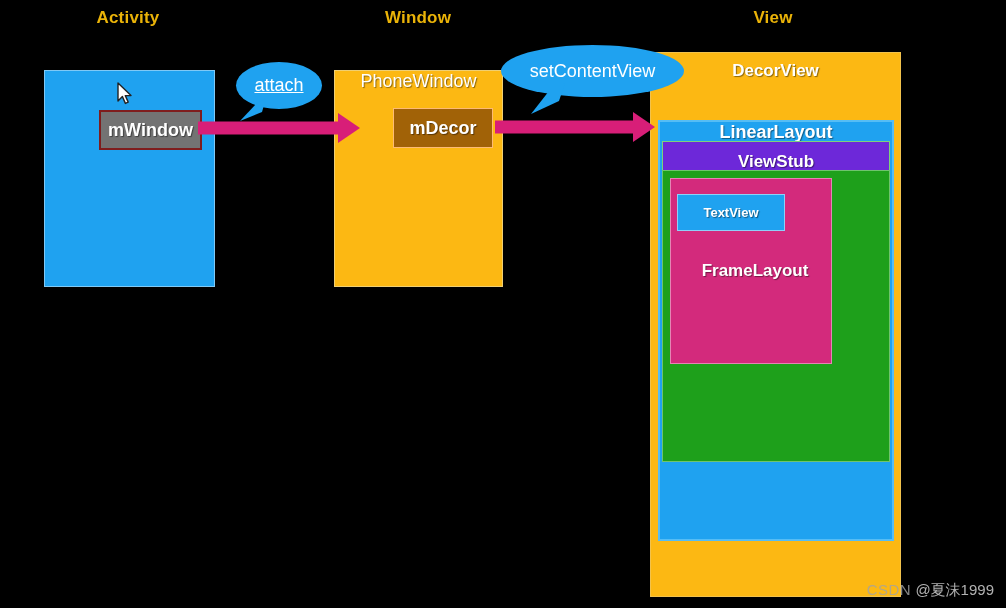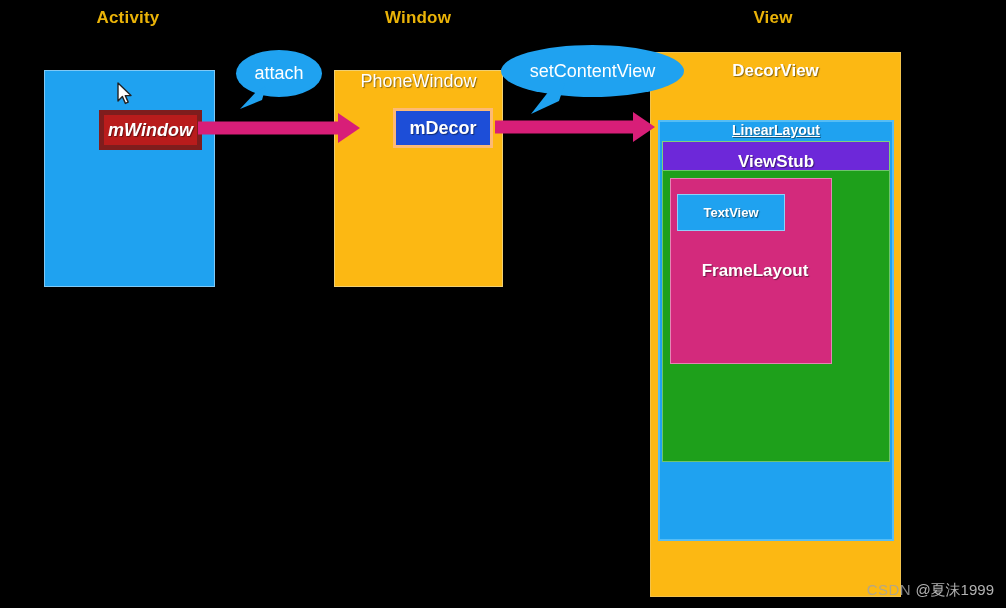--- a/index.html
+++ b/index.html
@@ -55,27 +55,26 @@
   }
   .box-window {
     background: #fcb813;
     border: 1px solid #f0cf72;
   }
   .box-decorview {
     background: #fcb813;
     border: 1px solid #f2c24c;
   }
   .box-mwindow {
-    background: #b91c1c;
-    border: 5px solid #7f1d1d;
-    font-style: italic;
+    background: #737373;
+    border: 2px solid #7f1d1d;
   }
   .box-mdecor {
-    background: #1d4ed8;
-    border: 3px solid #fdba74;
+    background: #a16207;
+    border: 1px solid #fdba74;
   }
   .box-linearlayout {
     background: #1fa2f0;
     border: 2px solid #55bdf5;
   }
   .box-greenbody {
     background: #1ea01b;
     border: 1px solid #6fc46d;
   }
   .box-viewstub {
@@ -188,21 +187,21 @@
     <span style="margin-bottom:100px; font-weight:normal; font-size:18px;">PhoneWindow</span>
   </div>
 
   <div class="box box-mdecor" style="left:393px; top:108px; width:100px; height:40px; font-size:18px;">mDecor</div>
 
   <div class="box box-decorview label-top" style="left:650px; top:52px; width:251px; height:545px;">
     <span style="font-size:17px;">DecorView</span>
   </div>
 
   <div class="box box-linearlayout label-bottom" style="left:658px; top:120px; width:236px; height:421px;">
-    <span style="font-size:14px;text-decoration:underline;">LinearLayout</span>
+    <span style="font-size:18px;">LinearLayout</span>
   </div>
 
   <div class="box box-viewstub" style="left:662px; top:124px; width:228px; height:42px; font-size:17px;">ViewStub</div>
 
   <div class="box box-greenbody" style="left:662px; top:170px; width:228px; height:292px;"></div>
 
   <div class="box box-framelayout label-top" style="left:670px; top:178px; width:162px; height:186px;">
     <span style="margin-top:74px; font-size:17px;">FrameLayout</span>
   </div>
 
@@ -211,21 +210,21 @@
   <div class="arrow" style="left:198px; top:128px; width:162px;">
     <div class="shaft" style="width:142px;"></div>
     <div class="head" style="left:140px;"></div>
   </div>
 
   <div class="arrow" style="left:495px; top:127px; width:160px;">
     <div class="shaft" style="width:140px;"></div>
     <div class="head" style="left:138px;"></div>
   </div>
 
-  <div class="bubble" style="left:236px; top:50px; width:86px; height:47px;">
+  <div class="bubble" style="left:236px; top:62px; width:86px; height:47px;text-decoration:underline;">
     <span>attach</span>
     <svg class="tail" style="left:4px; top:36px; width:30px; height:24px;" viewBox="0 0 30 24">
       <polygon points="26,0 22,14 0,23 16,6" fill="#1fa2f0"></polygon>
     </svg>
   </div>
 
   <div class="bubble" style="left:501px; top:45px; width:183px; height:52px;">
     <span>setContentView</span>
     <svg class="tail" style="left:30px; top:38px; width:38px; height:32px;" viewBox="0 0 38 32">
       <polygon points="34,0 28,18 0,31 18,8" fill="#1fa2f0"></polygon>

